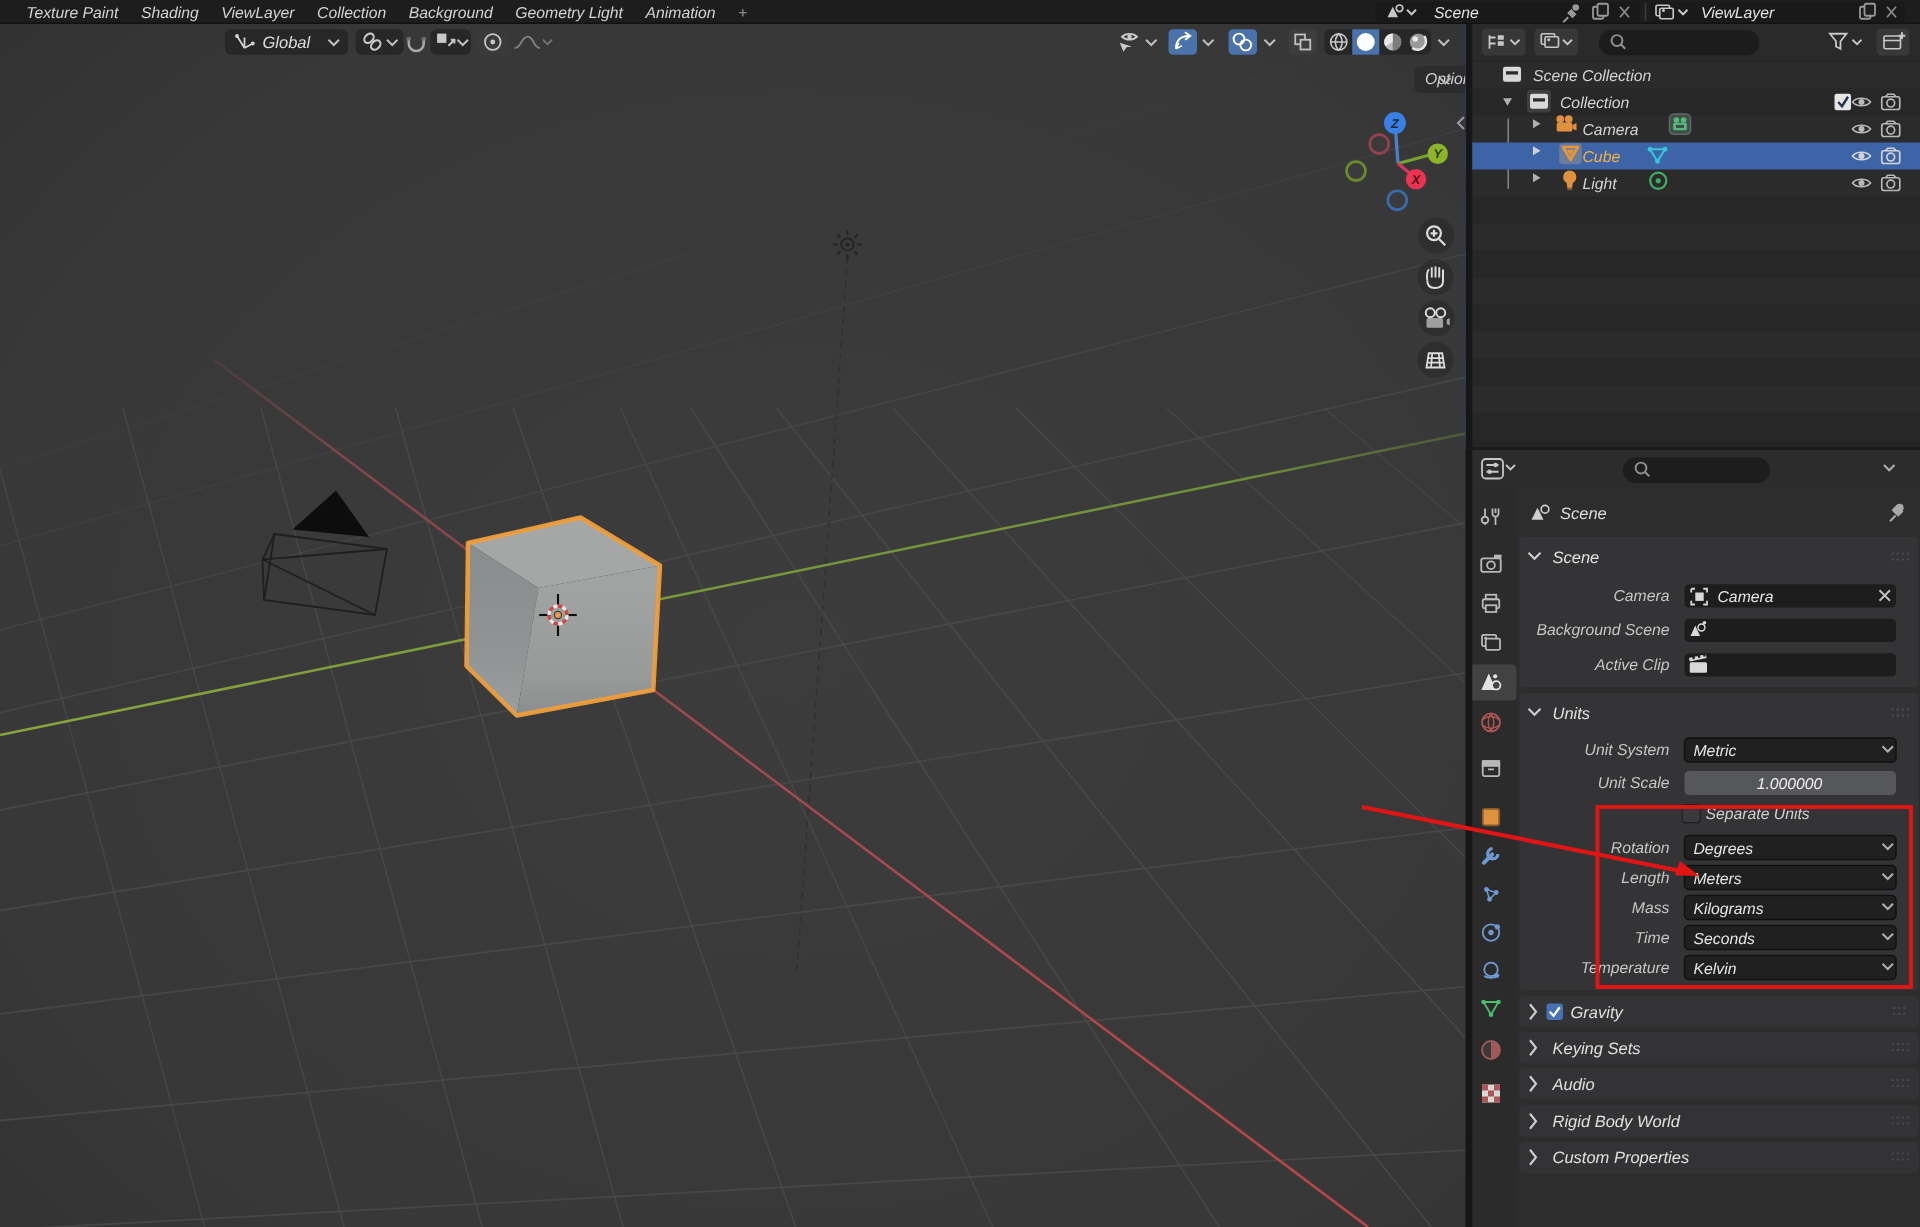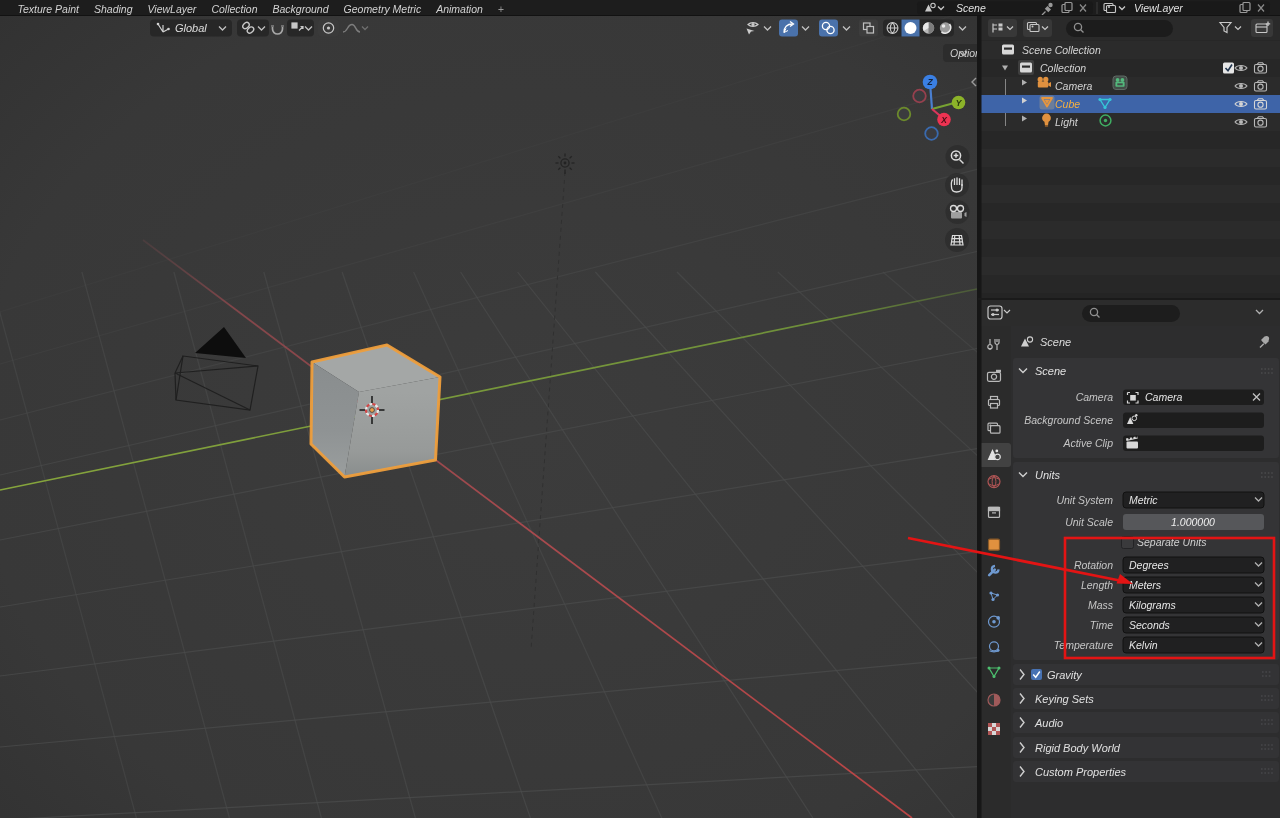--- a/index.html
+++ b/index.html
@@ -23,21 +23,21 @@
 </head>
 <body>
 <div id="stage">
   <div id="topbar">
     <div class="menus">
       <span>Texture Paint</span>
         <span>Shading</span>
         <span>ViewLayer</span>
         <span>Collection</span>
         <span>Background</span>
-        <span>Geometry Metric</span>
+        <span>Geometry Light</span>
         <span>Animation</span>
         <span style="color:#999">+</span>
     </div>
     <svg width="1280" height="16" style="position:absolute;left:0;top:0;">
       <rect x="917" y="1.5" width="176" height="13" rx="3" fill="#191919"></rect>
       <rect x="1100" y="1.5" width="170" height="13" rx="3" fill="#191919"></rect>
       <g stroke="#c8c8c8" fill="none" stroke-width="1.1">
         <path d="M925,11.5 L928.5,4.5 L932,11.5 Z" fill="#c8c8c8" stroke="none"></path>
         <circle cx="933" cy="5.5" r="2.2" fill="#1d1d1d" stroke="#c8c8c8"></circle>
         <path d="M938,6.5 L941,9.5 L944,6.5" stroke-width="1.3"></path>

